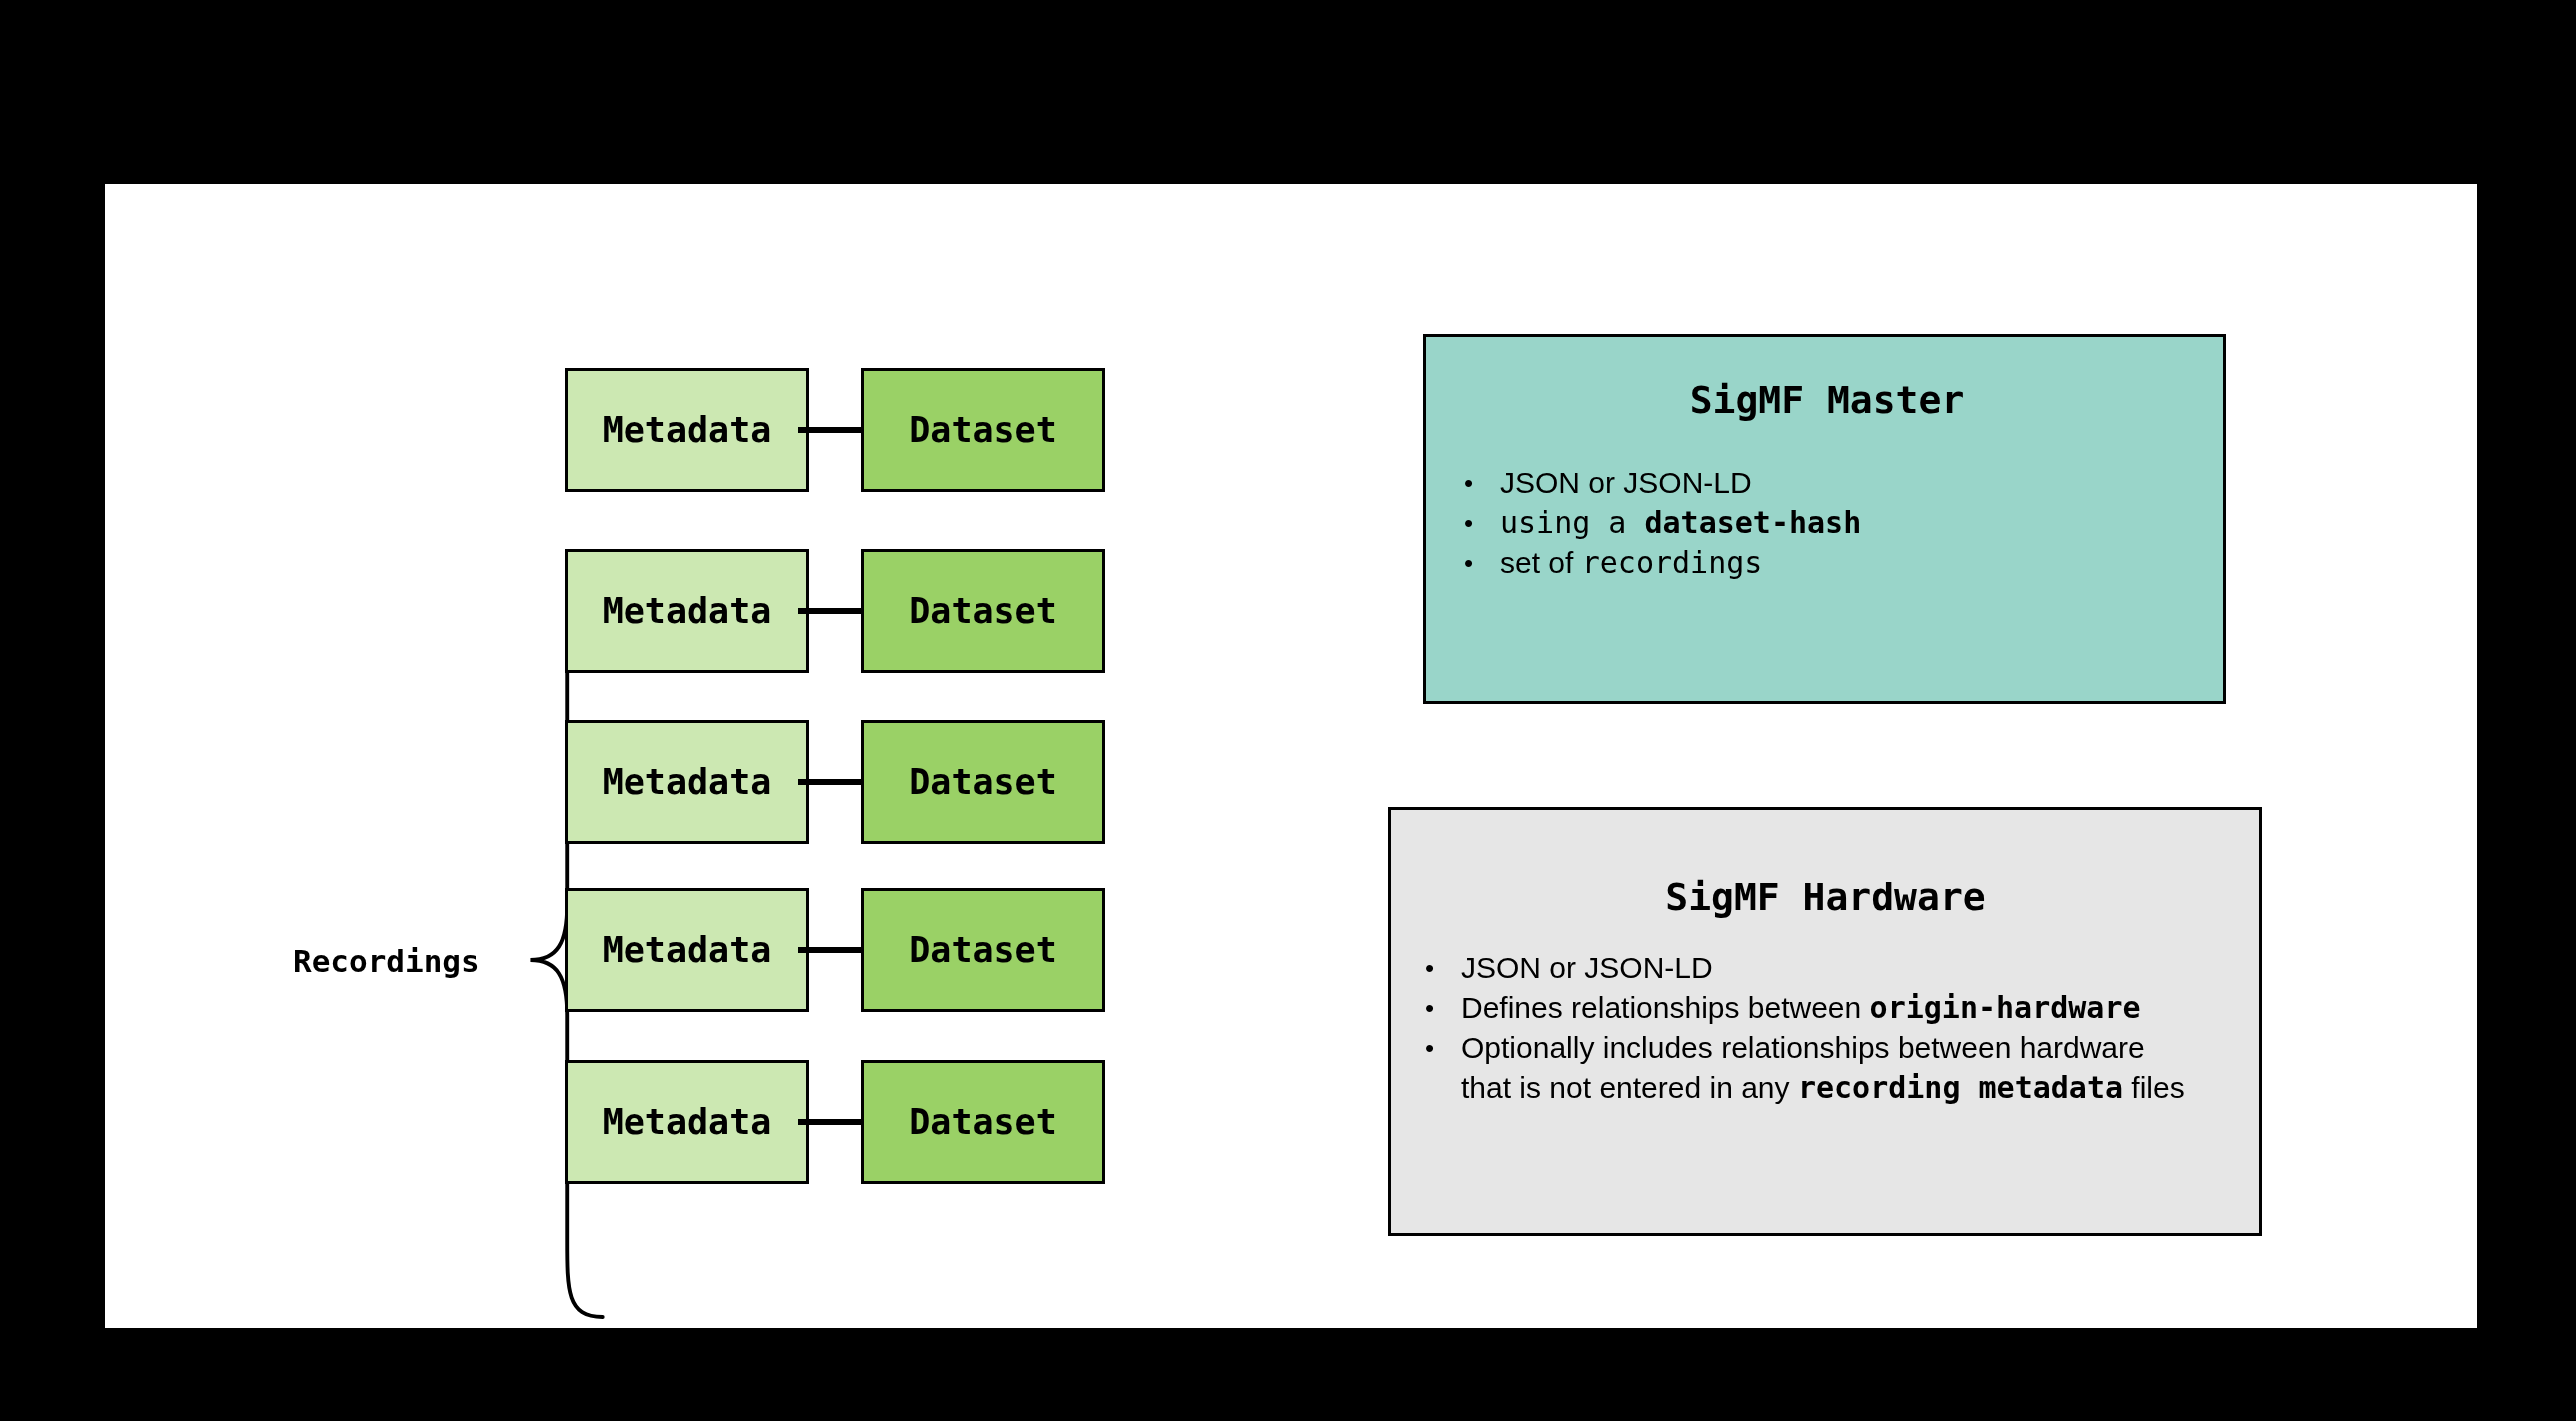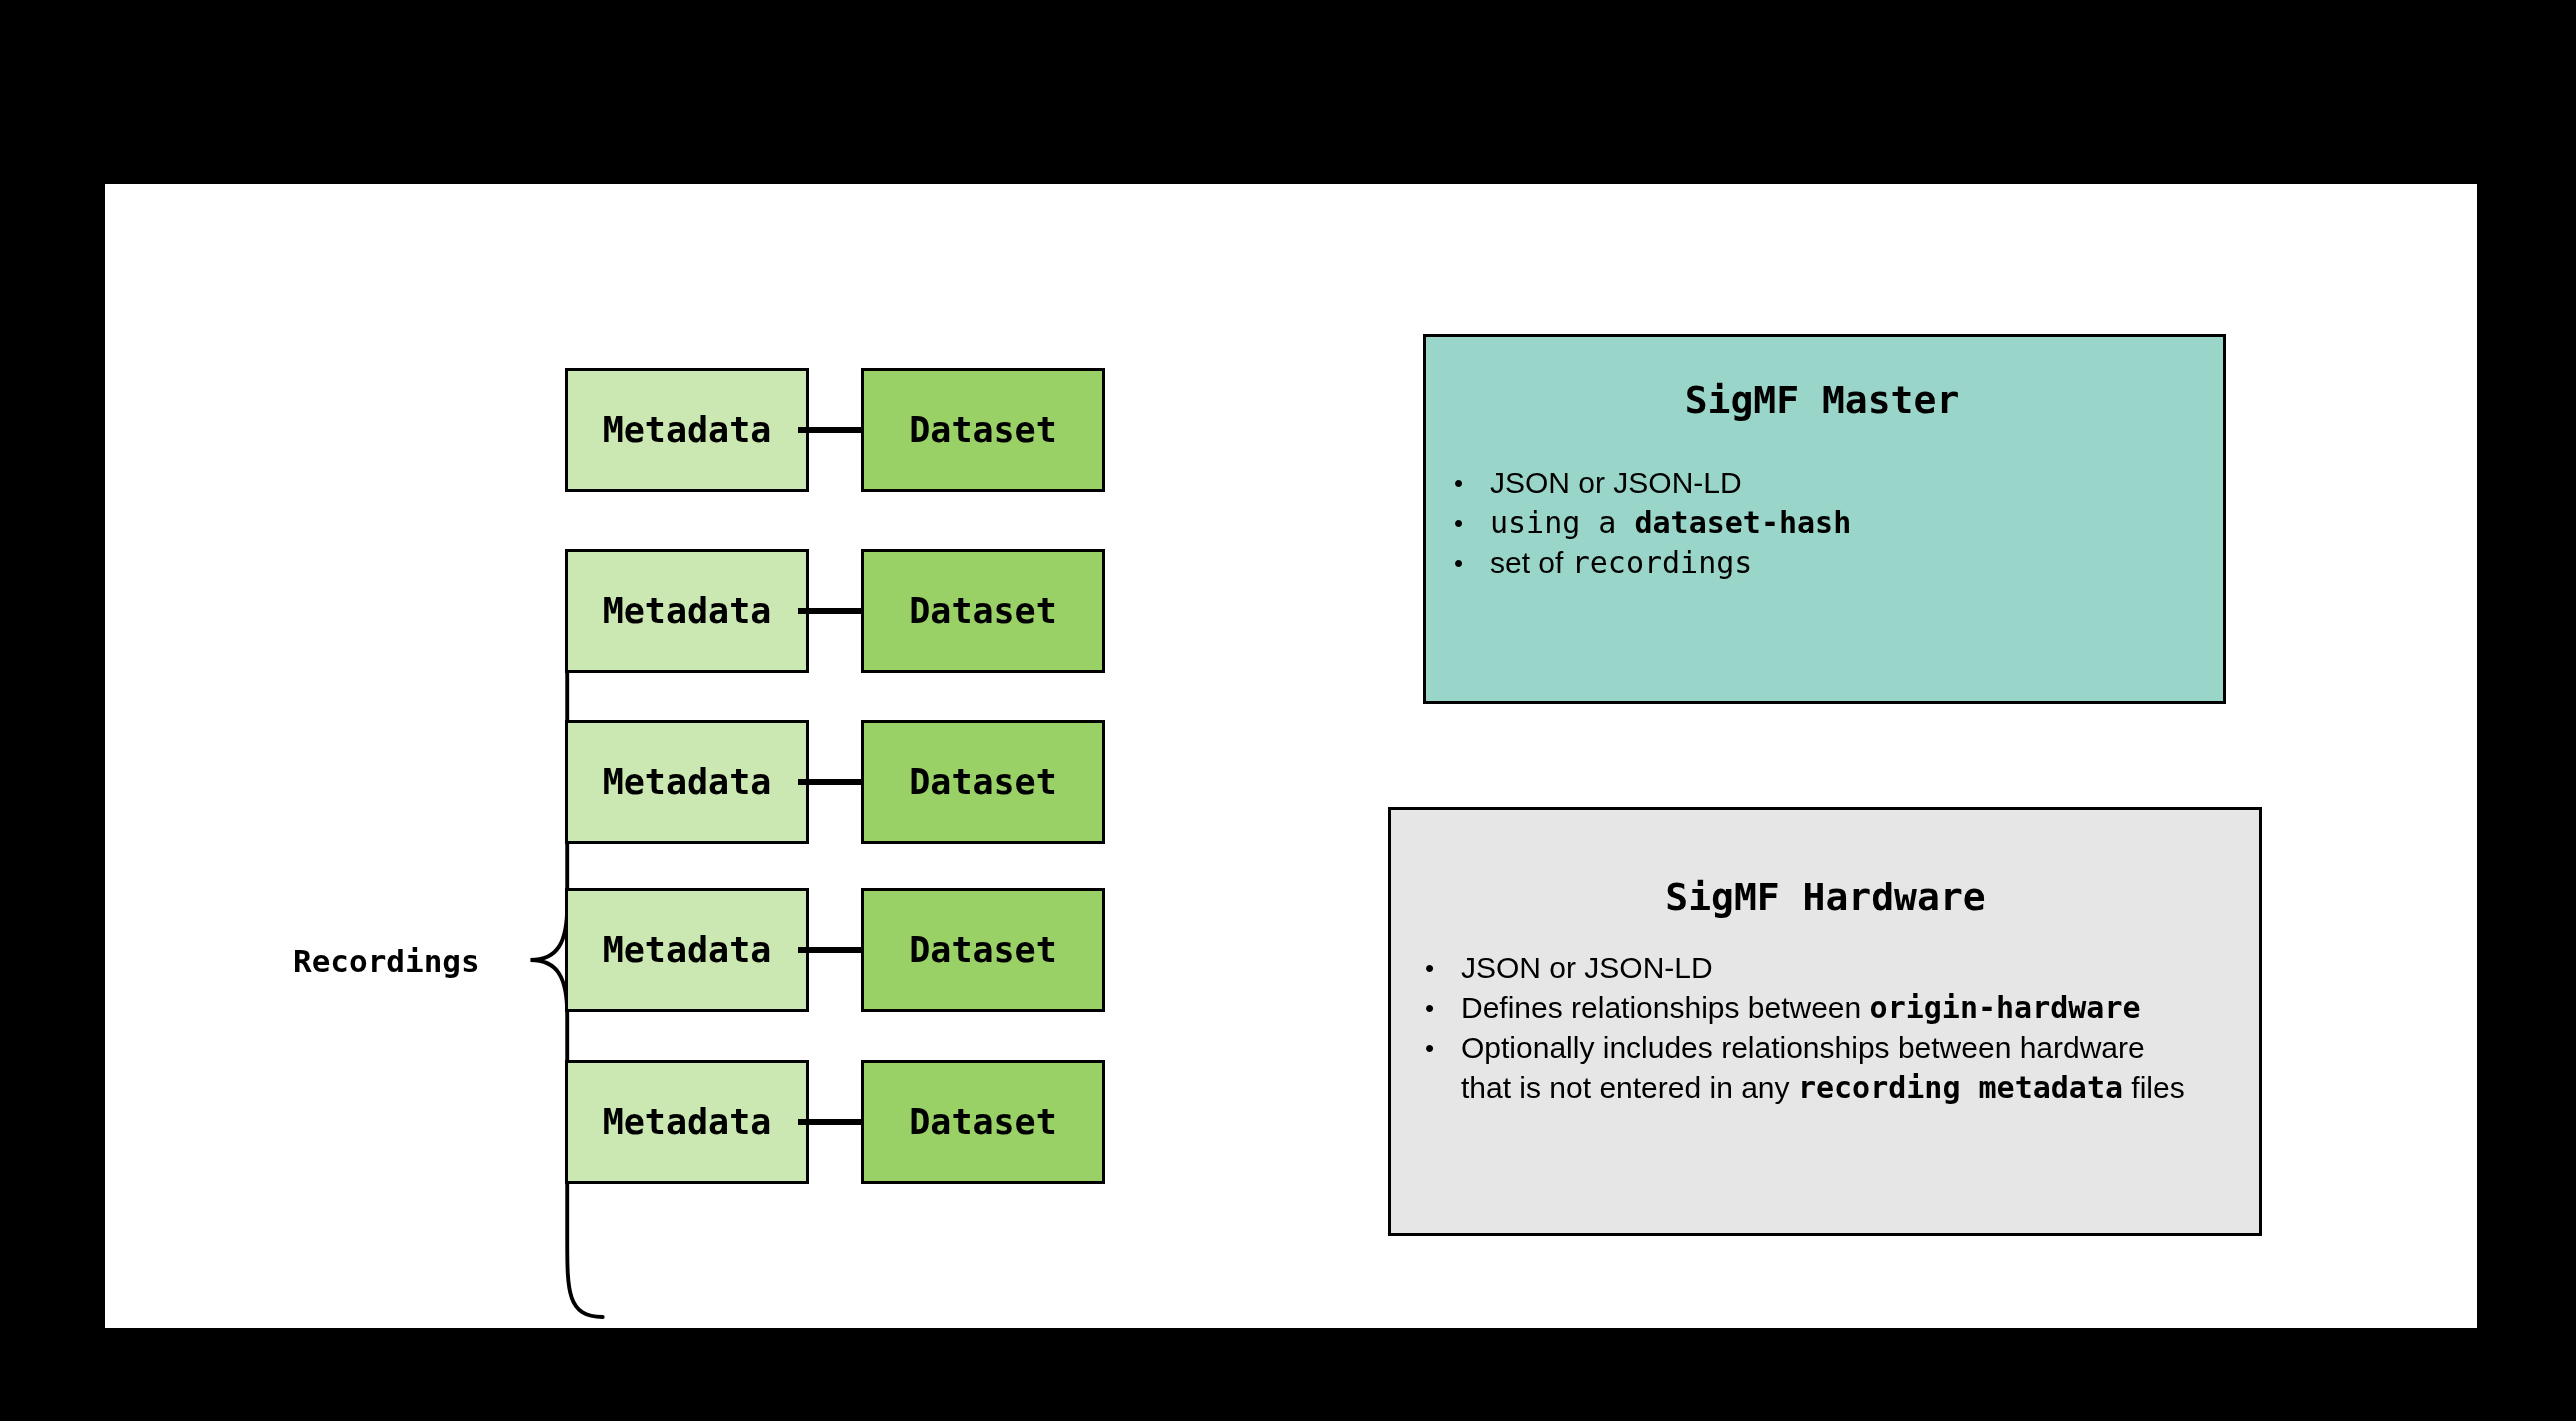--- a/index.html
+++ b/index.html
@@ -86,21 +86,21 @@
   .panel {
     position: absolute;
     box-sizing: border-box;
     border: 3.9px solid var(--border, #000);
     color: var(--text, #000);
   }
   .panel-master {
     left: 1423px; top: 334px;
     width: 803px; height: 370px;
     background: var(--master-fill, #99d5c9);
-    padding: 41px 30px 0 25px;
+    padding: 41px 30px 0 35px;
   }
   .panel-hardware {
     left: 1388px; top: 807px;
     width: 874px; height: 429px;
     background: var(--hardware-fill, #e6e6e6);
     padding: 65px 30px 0 31px;
   }
   .panel-title {
     font-family: "DejaVu Sans Mono", monospace;
     font-weight: bold;

